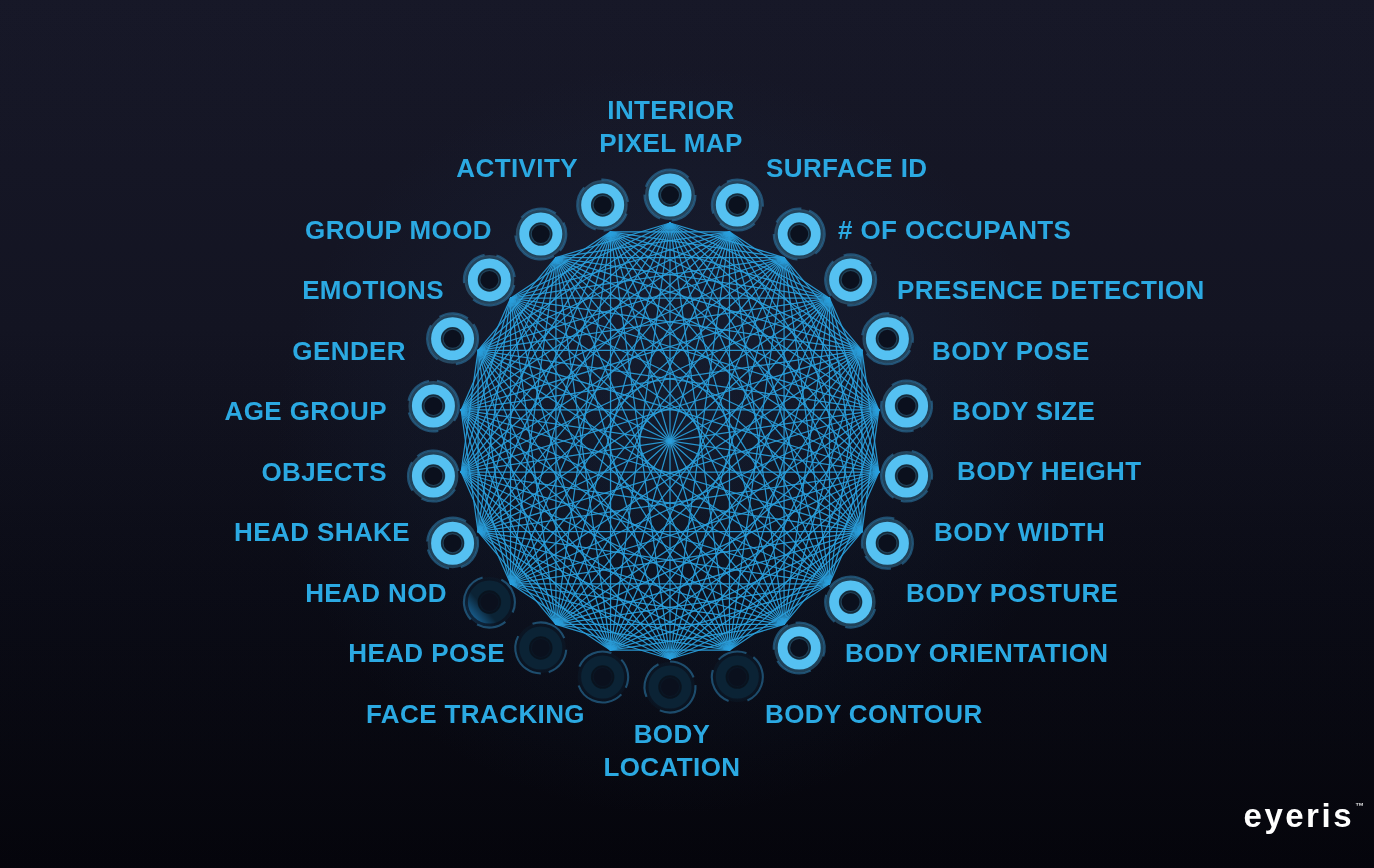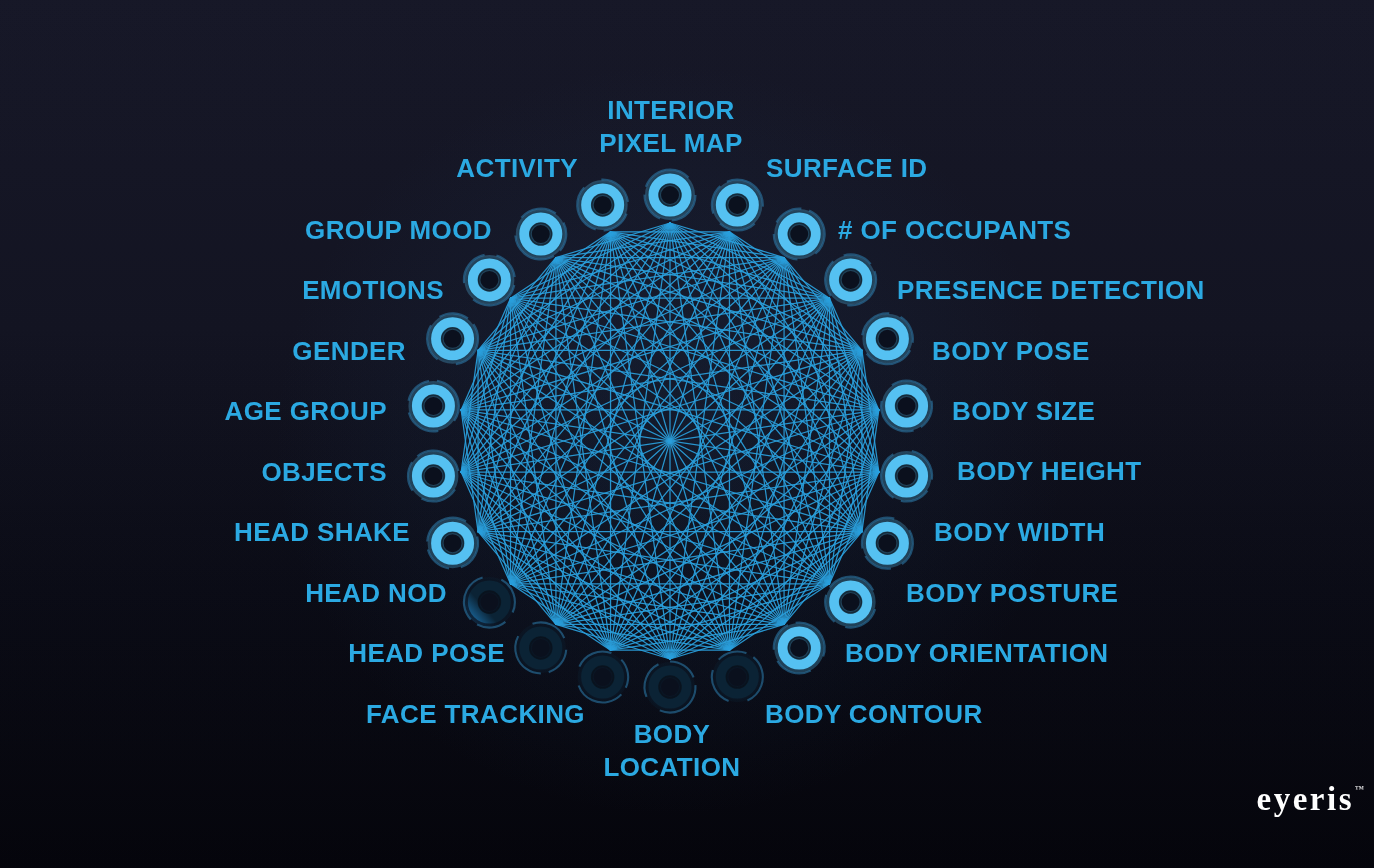--- a/index.html
+++ b/index.html
@@ -19,23 +19,23 @@
   svg{position:absolute;left:0;top:0;}
   .edge{stroke-width:1.25;stroke-linecap:round;}
   .nodelabel{
     font-family:"Liberation Sans", sans-serif;
     font-weight:700;
     font-size:26px;
     letter-spacing:0.4px;
   }
   .logo{
     position:absolute;
-    right:32px;bottom:52px;
+    right:32px;bottom:36px;
     color:#ffffff;
-    font-family:Liberation Serif, serif;
+    font-family:Liberation Sans, sans-serif;
     font-weight:700;
     font-size:33px;
     letter-spacing:2.5px;
     line-height:1;
   }
   .logo sup{
     font-size:9px;
     letter-spacing:0;
     opacity:.85;
     vertical-align:18px;

